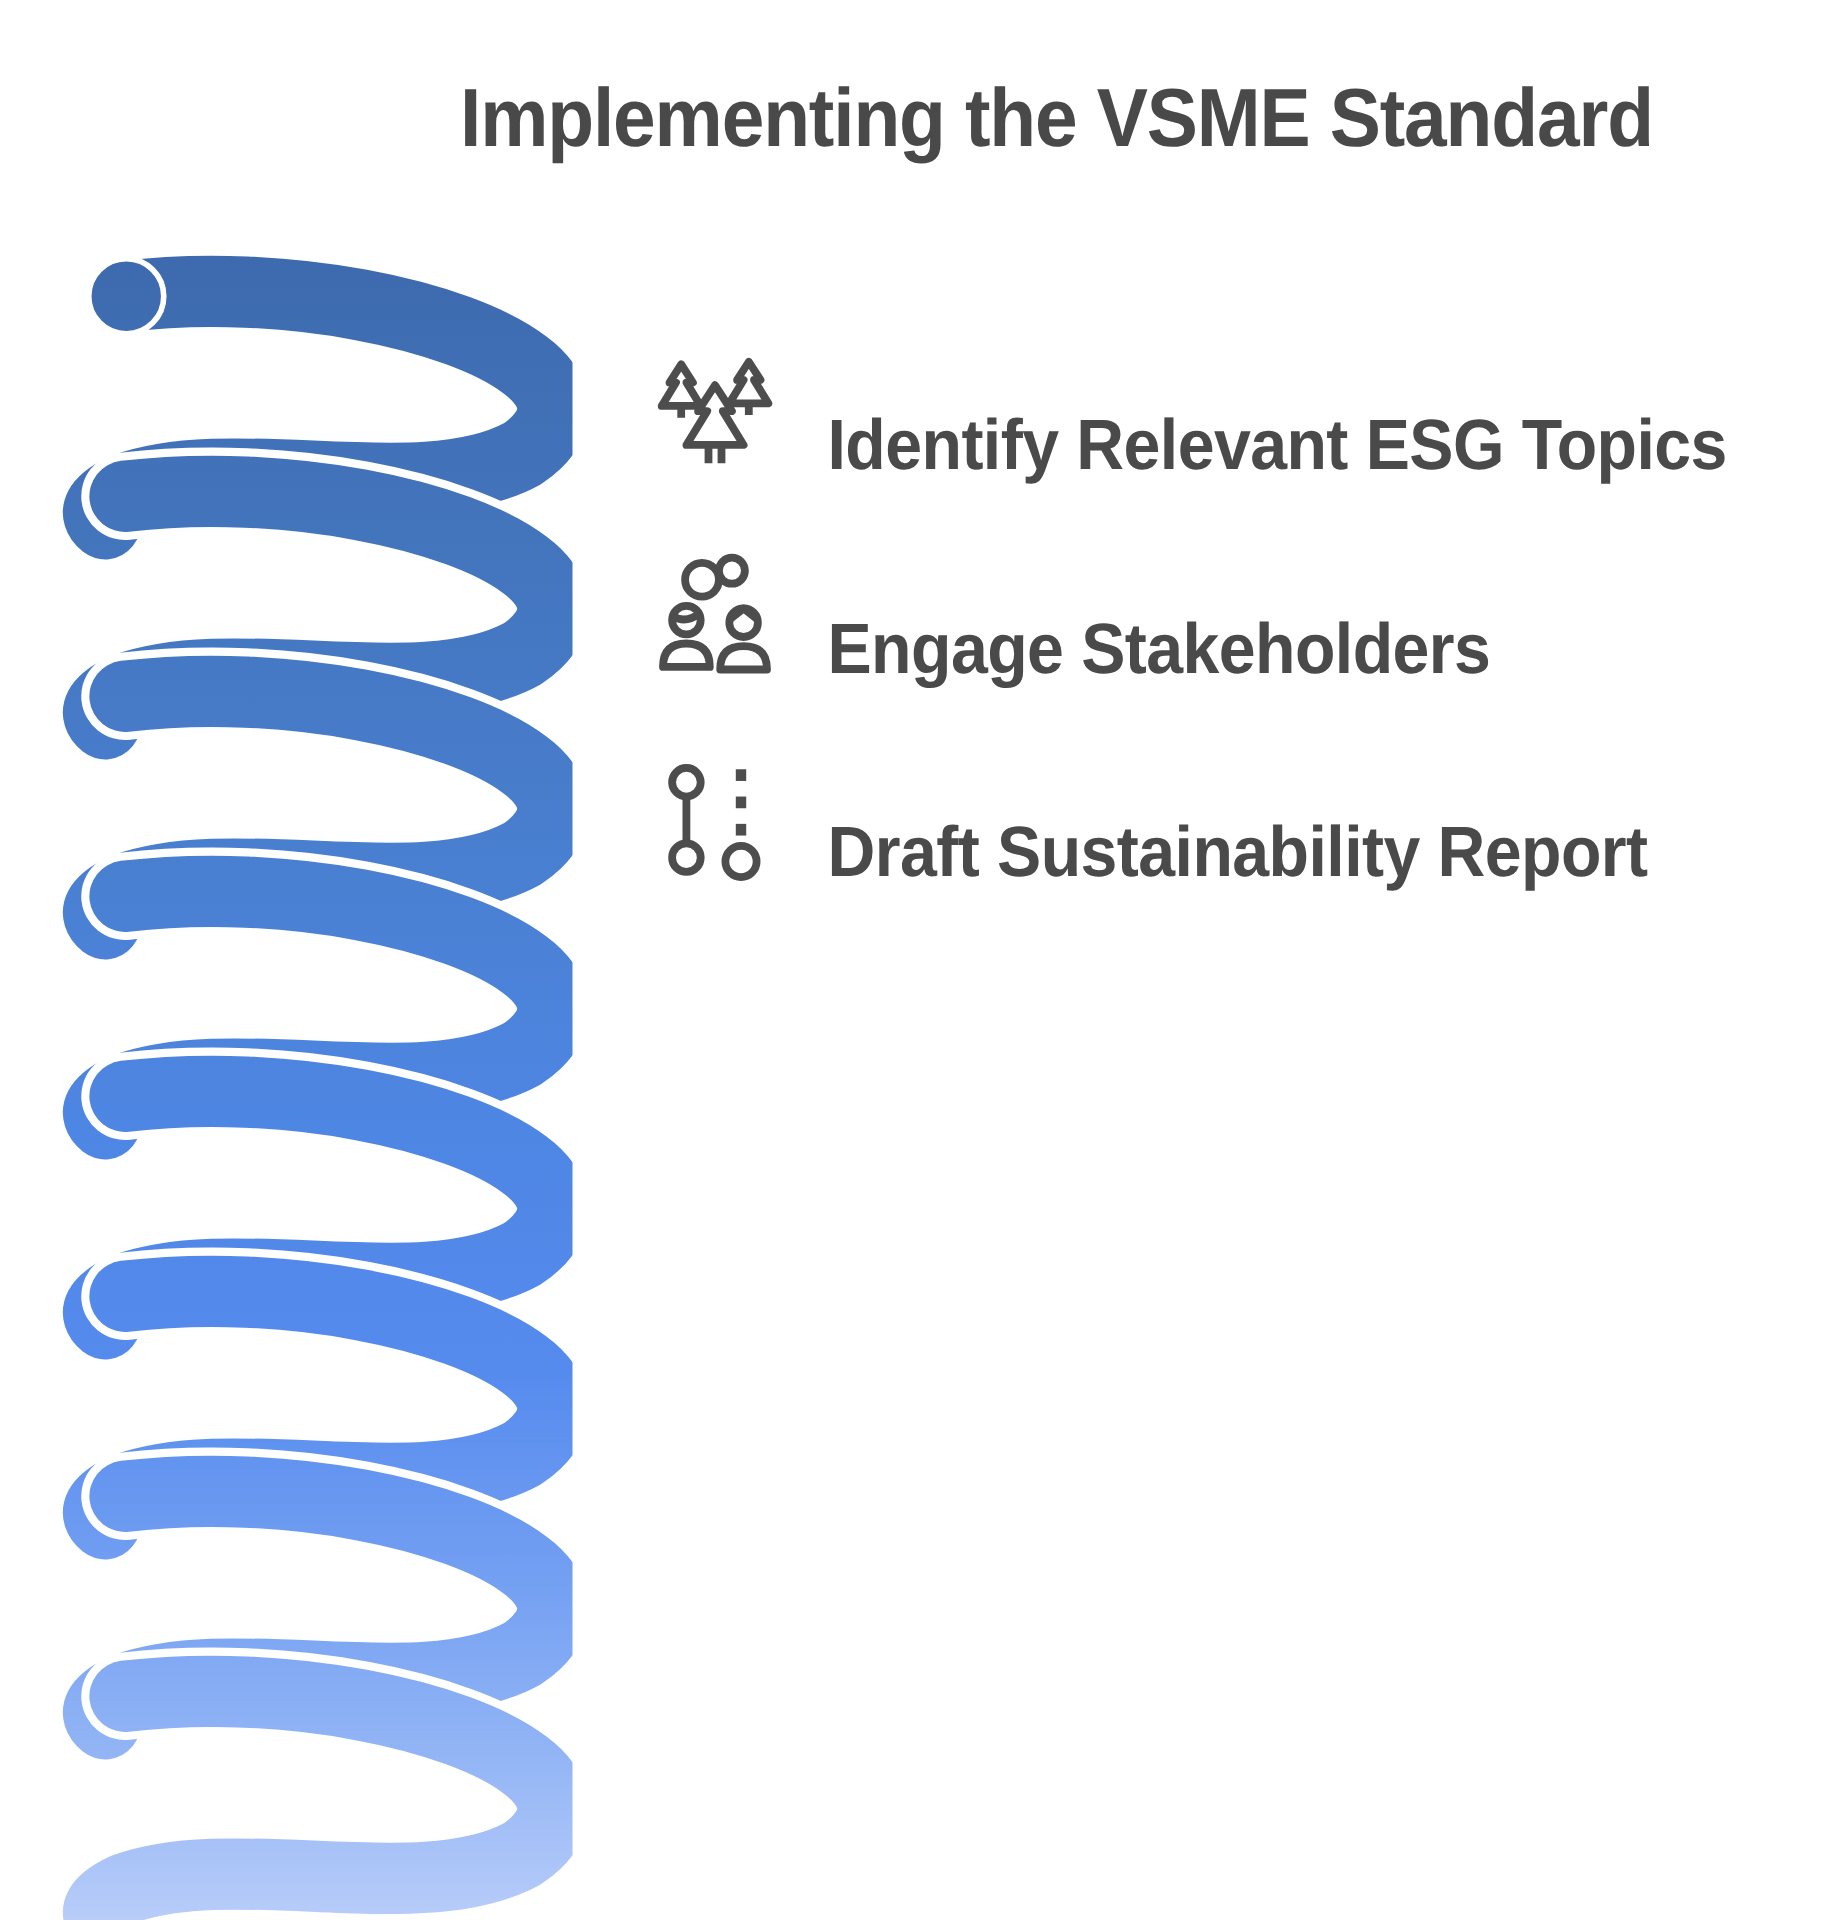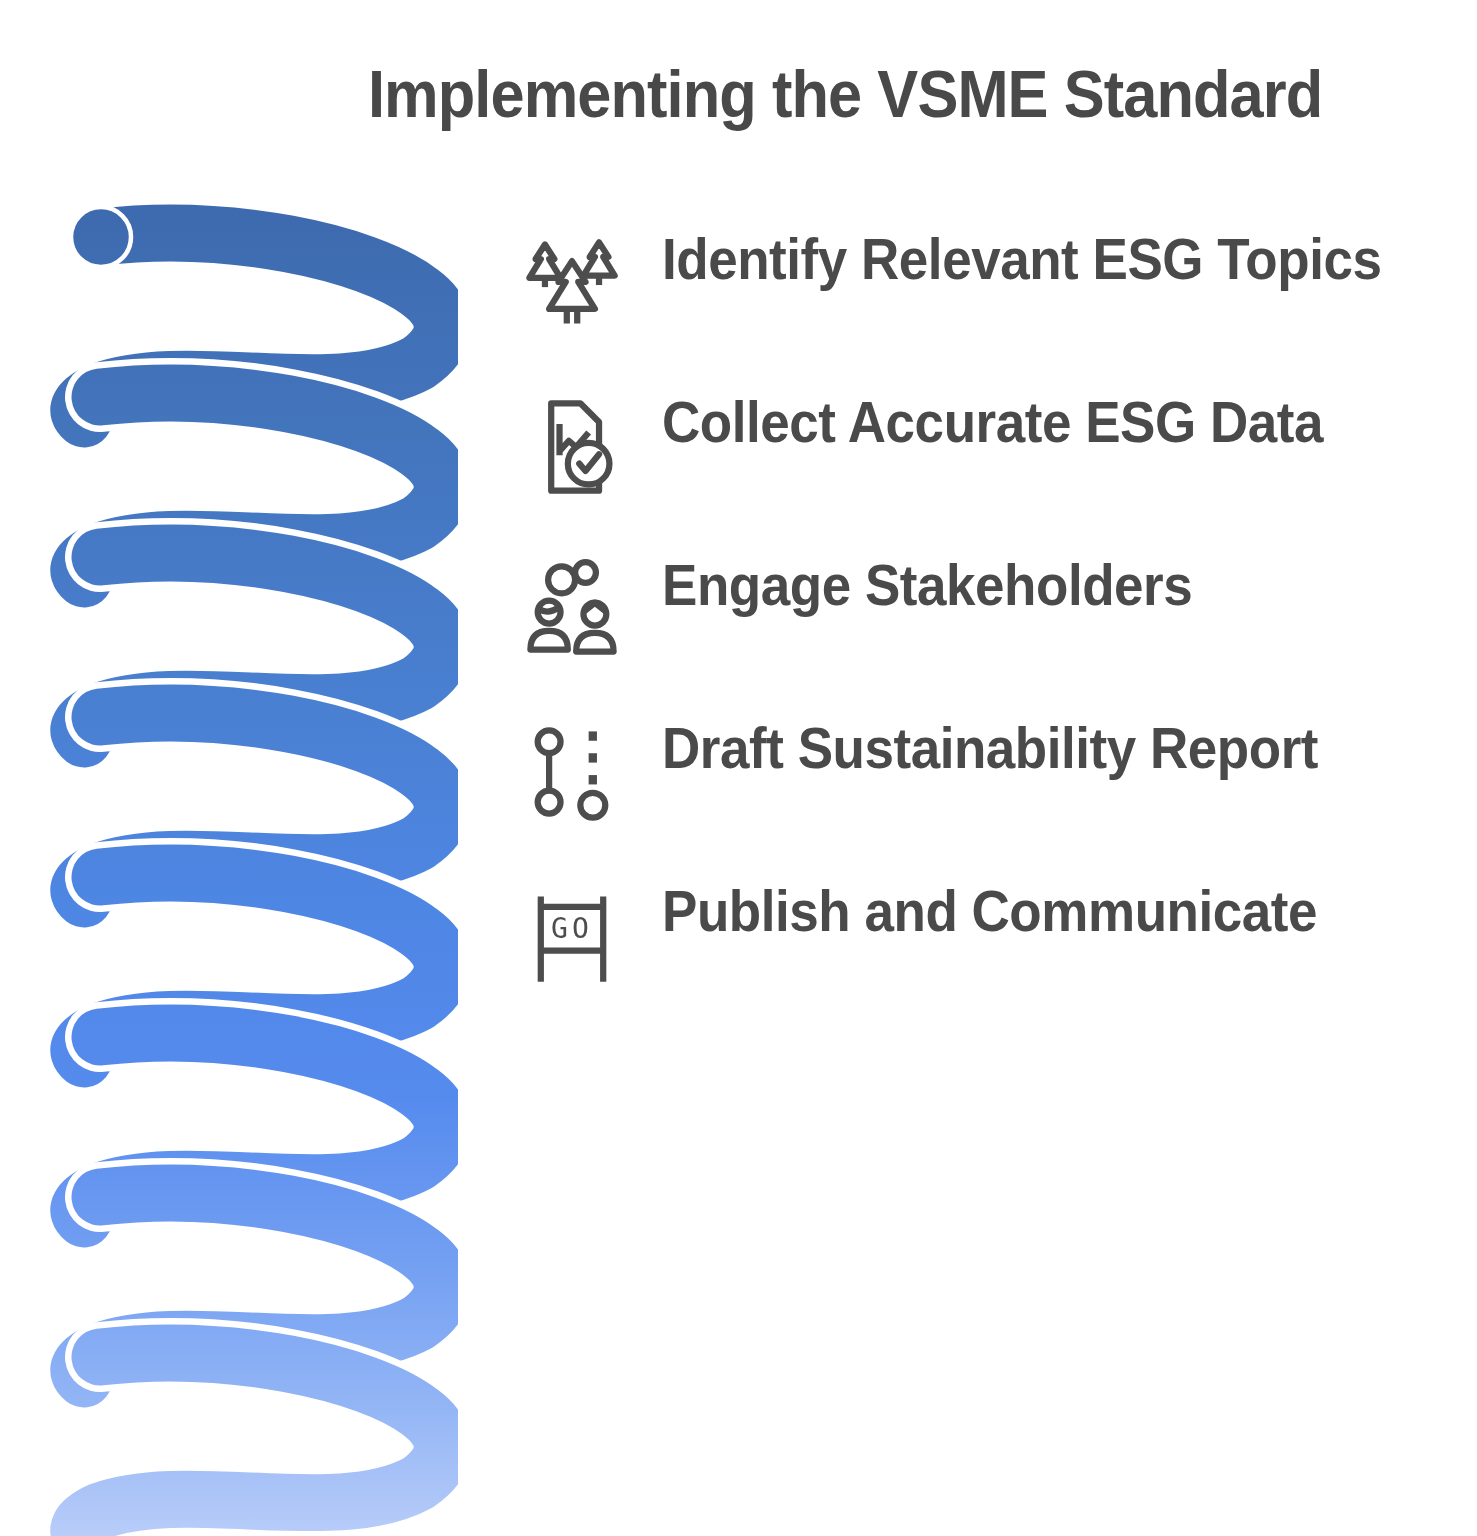--- a/index.html
+++ b/index.html
@@ -29,21 +29,21 @@
   .coil-outline{fill:none;stroke:#ffffff;stroke-width:70;stroke-linecap:round;}
   .coil-tube{fill:none;stroke:url(#coilGrad);stroke-width:57;stroke-linecap:round;}
   .steps{
     position:absolute;
     left:520px;top:226px;
     width:930px;
   }
   .step{
     height:163px;
     display:flex;
-    align-items:flex-start;
+    align-items:flex-end;
   }
   .step .iconbox{
     width:104px;height:116px;
     flex:0 0 auto;
     display:flex;align-items:center;justify-content:center;
   }
   .step .iconbox svg{width:104px;height:112px;}
   .ic{stroke:#4d4d4d;stroke-width:6;fill:none;stroke-linejoin:round;}
   .icf{fill:#4d4d4d;stroke:none;}
   .step .label{
@@ -106,31 +106,20 @@
         <path class="ic" d="M 24 44 V 53"></path>
         <path class="ic" d="M 76 10 L 85 24 L 80 24 L 91 42 L 61 42 L 72 24 L 67 24 Z"></path>
         <path class="ic" d="M 76 42 V 51"></path>
         <path class="ic" d="M 50 28 L 63 48 L 56 48 L 72 74 L 28 74 L 44 48 L 37 48 Z"></path>
         <path class="ic" d="M 45 74 V 88 M 55 74 V 88"></path>
       </svg>
     </span>
     <span class="label">Identify Relevant ESG Topics</span>
   </div>
 
-  <div class="step">
-    <span class="iconbox">
-      <svg viewBox="0 0 100 100">
-        <path class="ic" d="M 30 8 H 58 L 76 26 V 92 H 30 Z"></path>
-        <path class="ic" d="M 38 28 V 58 M 38 54 L 47 44 L 54 50 L 66 36"></path>
-        <circle cx="66" cy="66" r="20" fill="#ffffff" stroke="#4d4d4d" stroke-width="6"></circle>
-        <path class="ic" d="M 57 66 L 63 73 L 76 57" stroke-linecap="round"></path>
-      </svg>
-    </span>
-    <span class="label">Collect Accurate ESG Data</span>
-  </div>
 
 
   <div class="step">
     <span class="iconbox">
       <svg viewBox="0 0 100 100">
         <circle class="ic" cx="40" cy="21" r="13"></circle>
         <circle class="ic" cx="63" cy="14" r="10"></circle>
         <circle class="ic" cx="28" cy="52" r="11"></circle>
         <path class="ic" d="M 18 49 Q 27 55 38 47"></path>
         <path class="ic" d="M 10 88 Q 10 70 28 70 Q 46 70 46 88 Z"></path>
@@ -151,25 +140,15 @@
         <rect class="icf" x="66" y="10" width="8" height="9"></rect>
         <rect class="icf" x="66" y="31" width="8" height="9"></rect>
         <rect class="icf" x="66" y="52" width="8" height="9"></rect>
         <circle class="ic" cx="70" cy="81" r="12"></circle>
       </svg>
     </span>
     <span class="label">Draft Sustainability Report</span>
   </div>
 
 
-  <div class="step">
-    <span class="iconbox">
-      <svg viewBox="0 0 100 100">
-        <path class="ic" d="M 20 12 V 94 M 80 12 V 94"></path>
-        <path class="ic" d="M 20 22 H 80 M 20 64 H 80"></path>
-        <text x="50" y="52" text-anchor="middle" font-size="27" letter-spacing="4" font-family="'DejaVu Sans Mono', monospace" fill="#4d4d4d">GO</text>
-      </svg>
-    </span>
-    <span class="label">Publish and Communicate</span>
-  </div>
 
 
 </div>
 
 </body></html>

